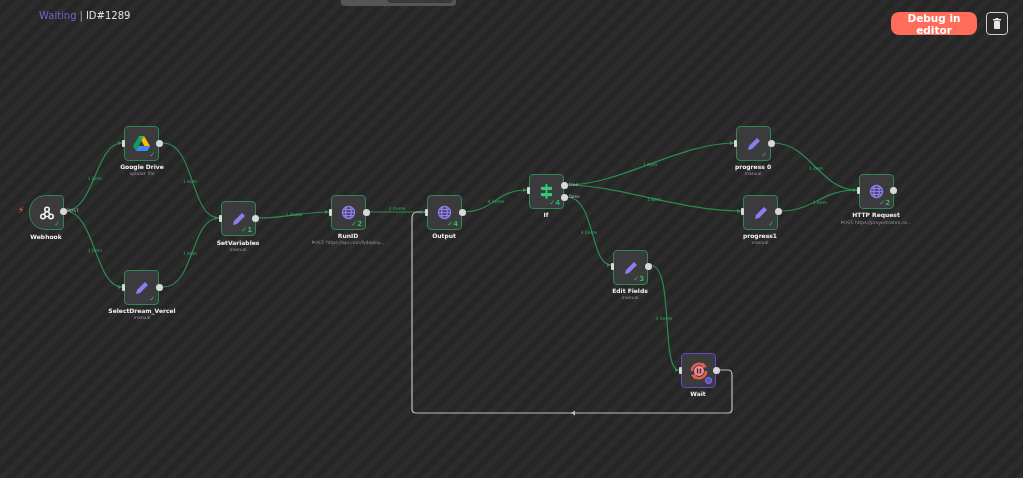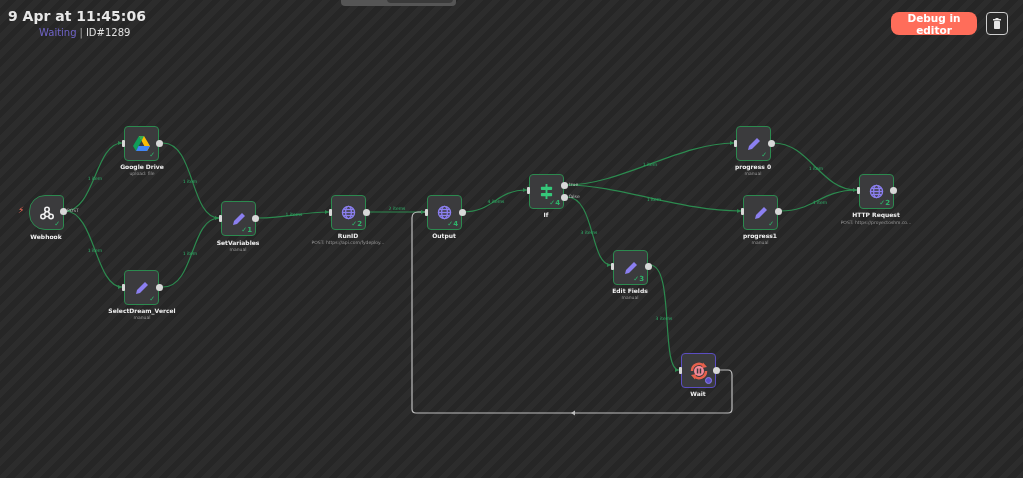--- a/index.html
+++ b/index.html
@@ -70,21 +70,20 @@
   }
   .port-label {
     position: absolute; font-size: 4.5px; color: #bdbdbd; white-space: nowrap;
   }
   .bolt { position: absolute; font-size: 9px; color: #ff6d5a; }
 </style>
 </head>
 <body>
 
 <div class="header">
-  <div class="date">9 Apr at 11:45:06</div>
   <div class="status-line">
     <span class="status">Waiting</span><span class="sep">|</span><span>ID#1289</span>
   </div>
 </div>
 
 <div class="top-tab">
     <div class="inner"></div>
   </div>
 
 <button class="debug-btn">Debug in editor</button>

